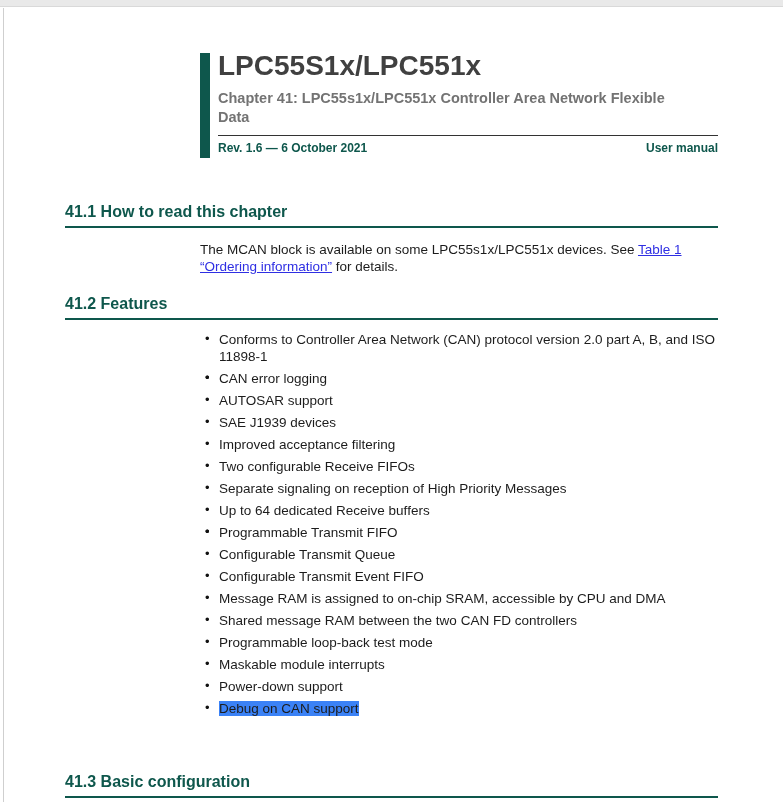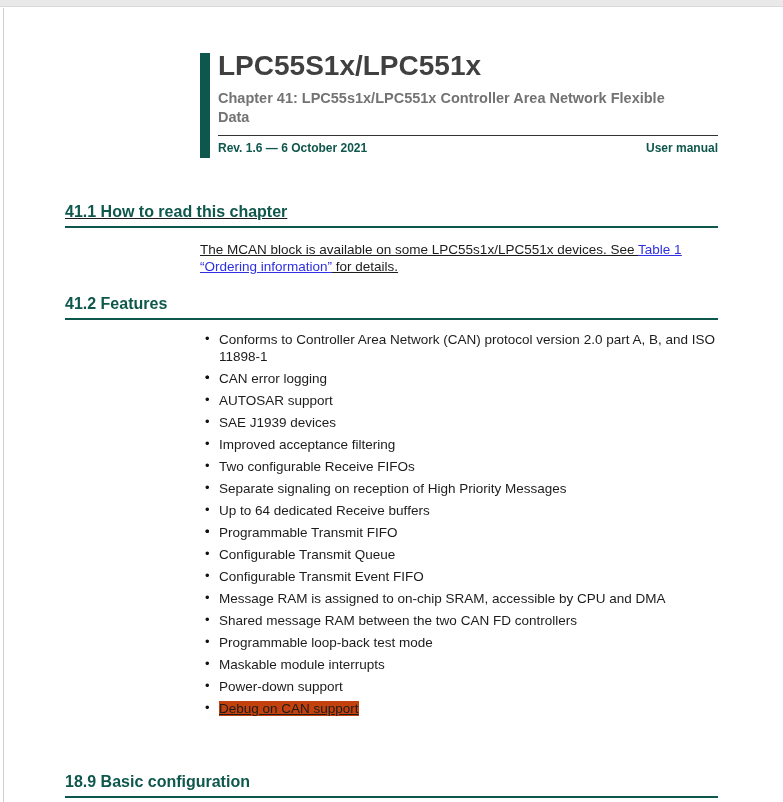--- a/index.html
+++ b/index.html
@@ -42,21 +42,21 @@
     border-top: 1px solid #333333; height: 0;
   }
   .rev-row {
     margin: 5px 0 0 18px; width: 500px;
     display: flex; justify-content: space-between;
     font-size: 12px; font-weight: bold; color: #0e574c;
   }
 
   
   .sec { position: absolute; left: 65px; }
-  .sec-1 { top: 203px; text-decoration: underline; }
+  .sec-1 { top: 203px; }
   .sec-2 { top: 295px; }
   .sec-3 { top: 773px; }
   .sec-heading {
     margin: 0; width: 653px;
     font-size: 16px; font-weight: bold; line-height: 18px;
     color: #0e574c;
     padding-bottom: 5px;
     border-bottom: 2px solid #0e574c;
   }
   .body-par {
@@ -73,21 +73,21 @@
   .feature-item {
     position: relative;
     padding-left: 19px;
     font-size: 13.5px; line-height: 16.5px;
     margin-bottom: 5.5px;
   }
   .bullet {
     position: absolute; left: 5px; top: -1px;
     font-size: 13px; color: #111111;
   }
-  .ftext.hl { background: #c2410c; text-decoration: underline; }
+  .ftext.hl { background: #3b82f6; }
 </style>
 </head>
 <body>
 
 <div class="top-band"></div>
 <div class="left-edge"></div>
 
 <header class="doc-header">
   <div class="accent-bar"></div>
   <h1 class="doc-title">LPC55S1x/LPC551x</h1>
@@ -142,14 +142,14 @@
 
       <li class="feature-item"><span class="bullet">•</span><span class="ftext">Maskable module interrupts</span></li>
 
       <li class="feature-item"><span class="bullet">•</span><span class="ftext">Power-down support</span></li>
 
       <li class="feature-item"><span class="bullet">•</span><span class="ftext hl">Debug on CAN support</span></li>
     </ul>
 </section>
 
 <section class="sec sec-3">
-  <h3 class="sec-heading">18.9 Basic configuration</h3>
+  <h3 class="sec-heading">41.3 Basic configuration</h3>
 </section>
 
 </body></html>

